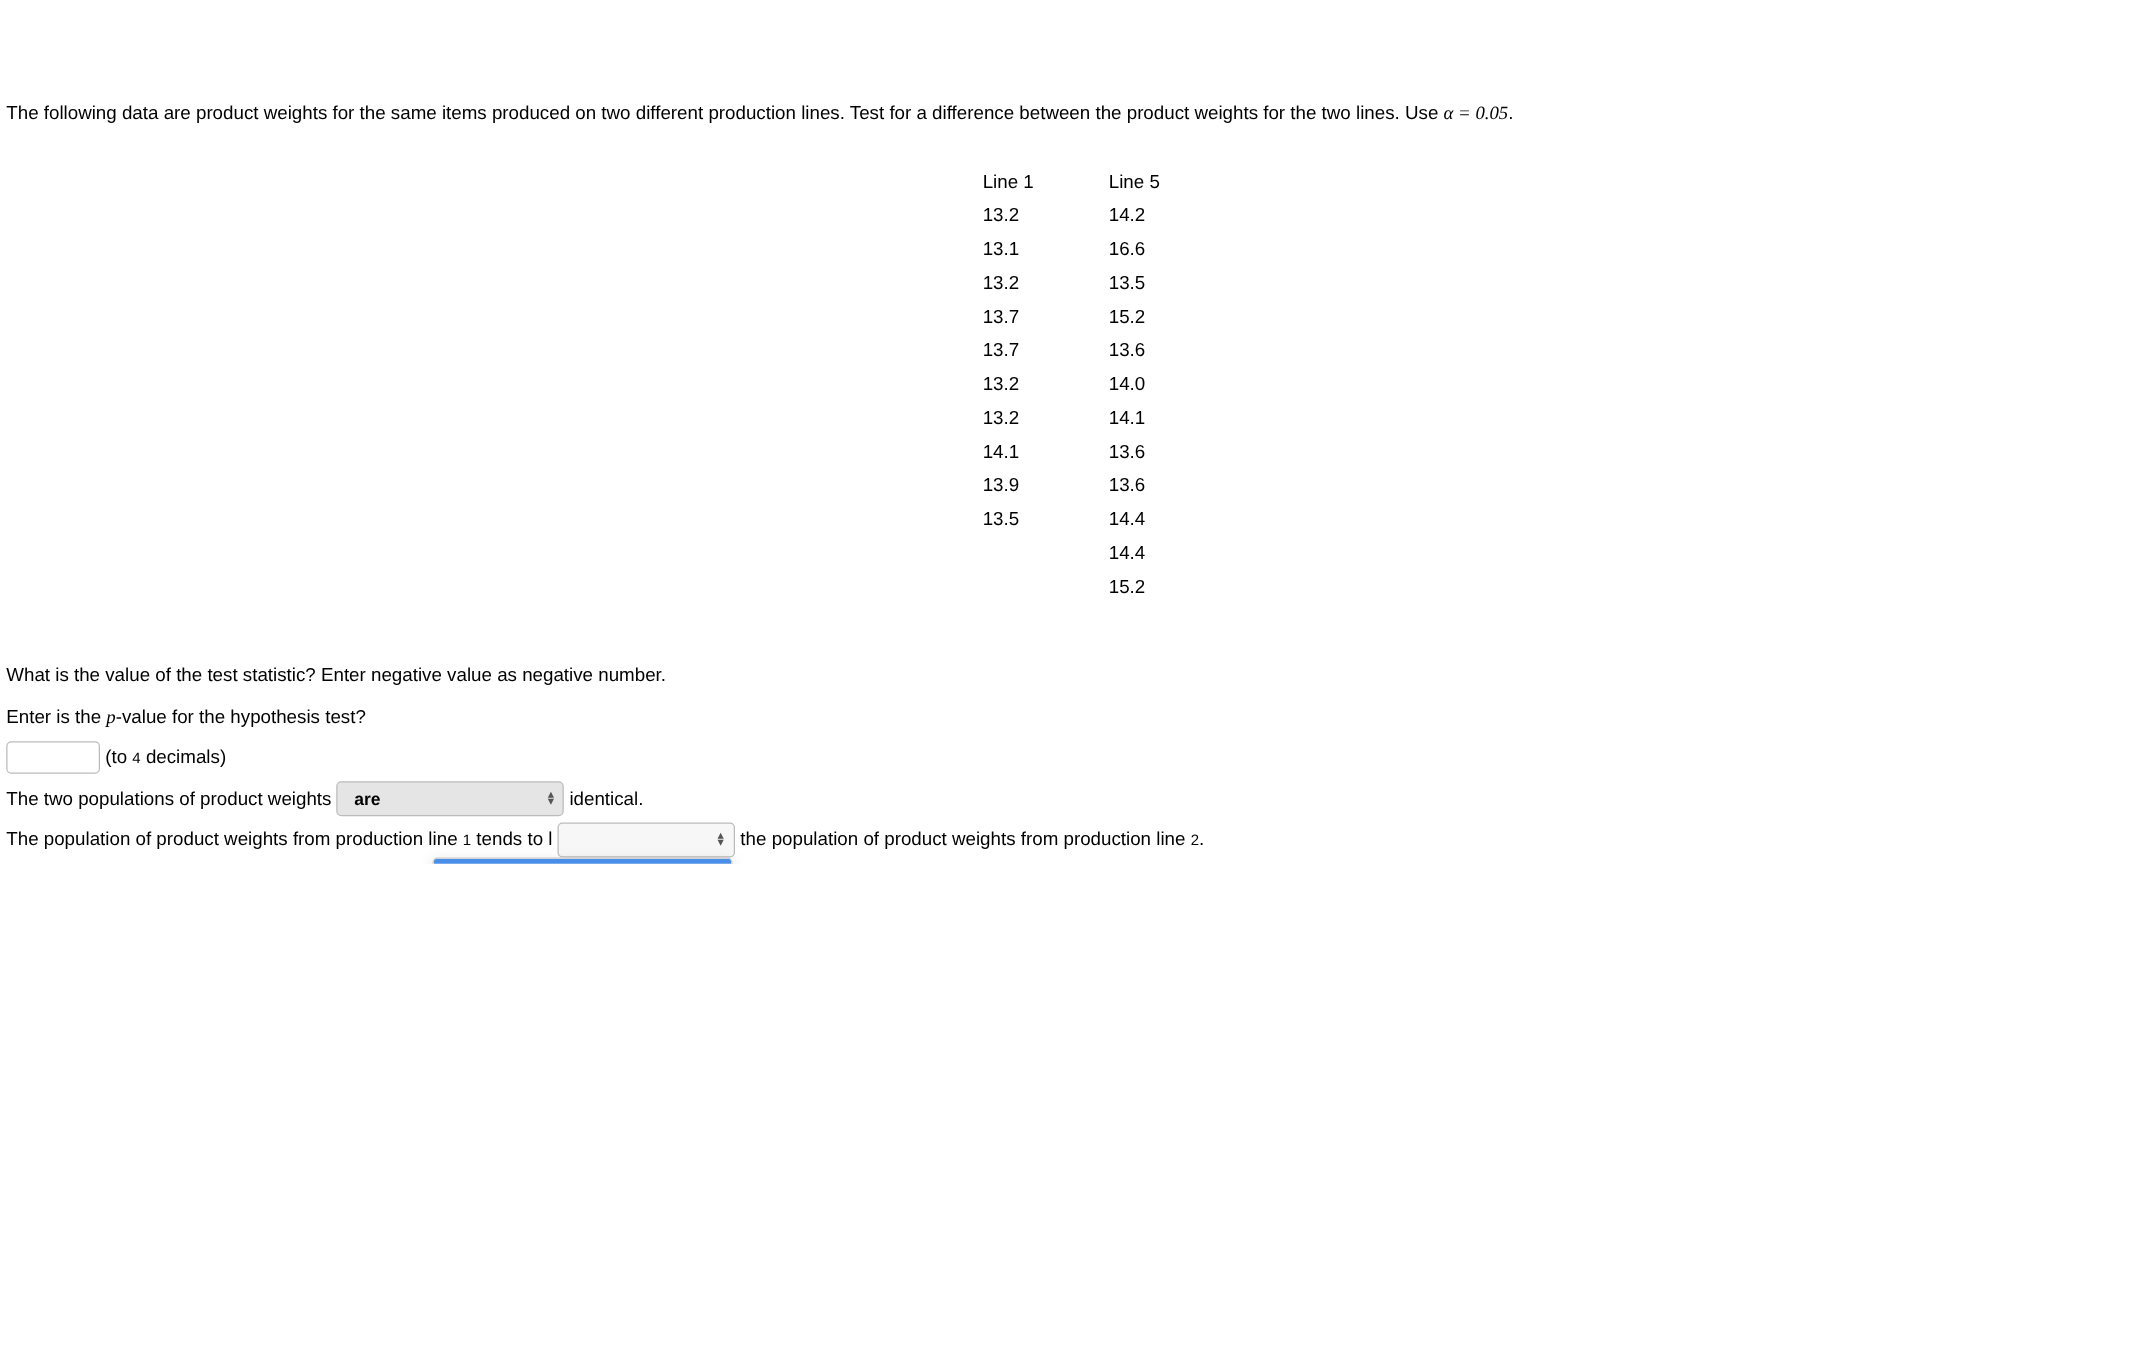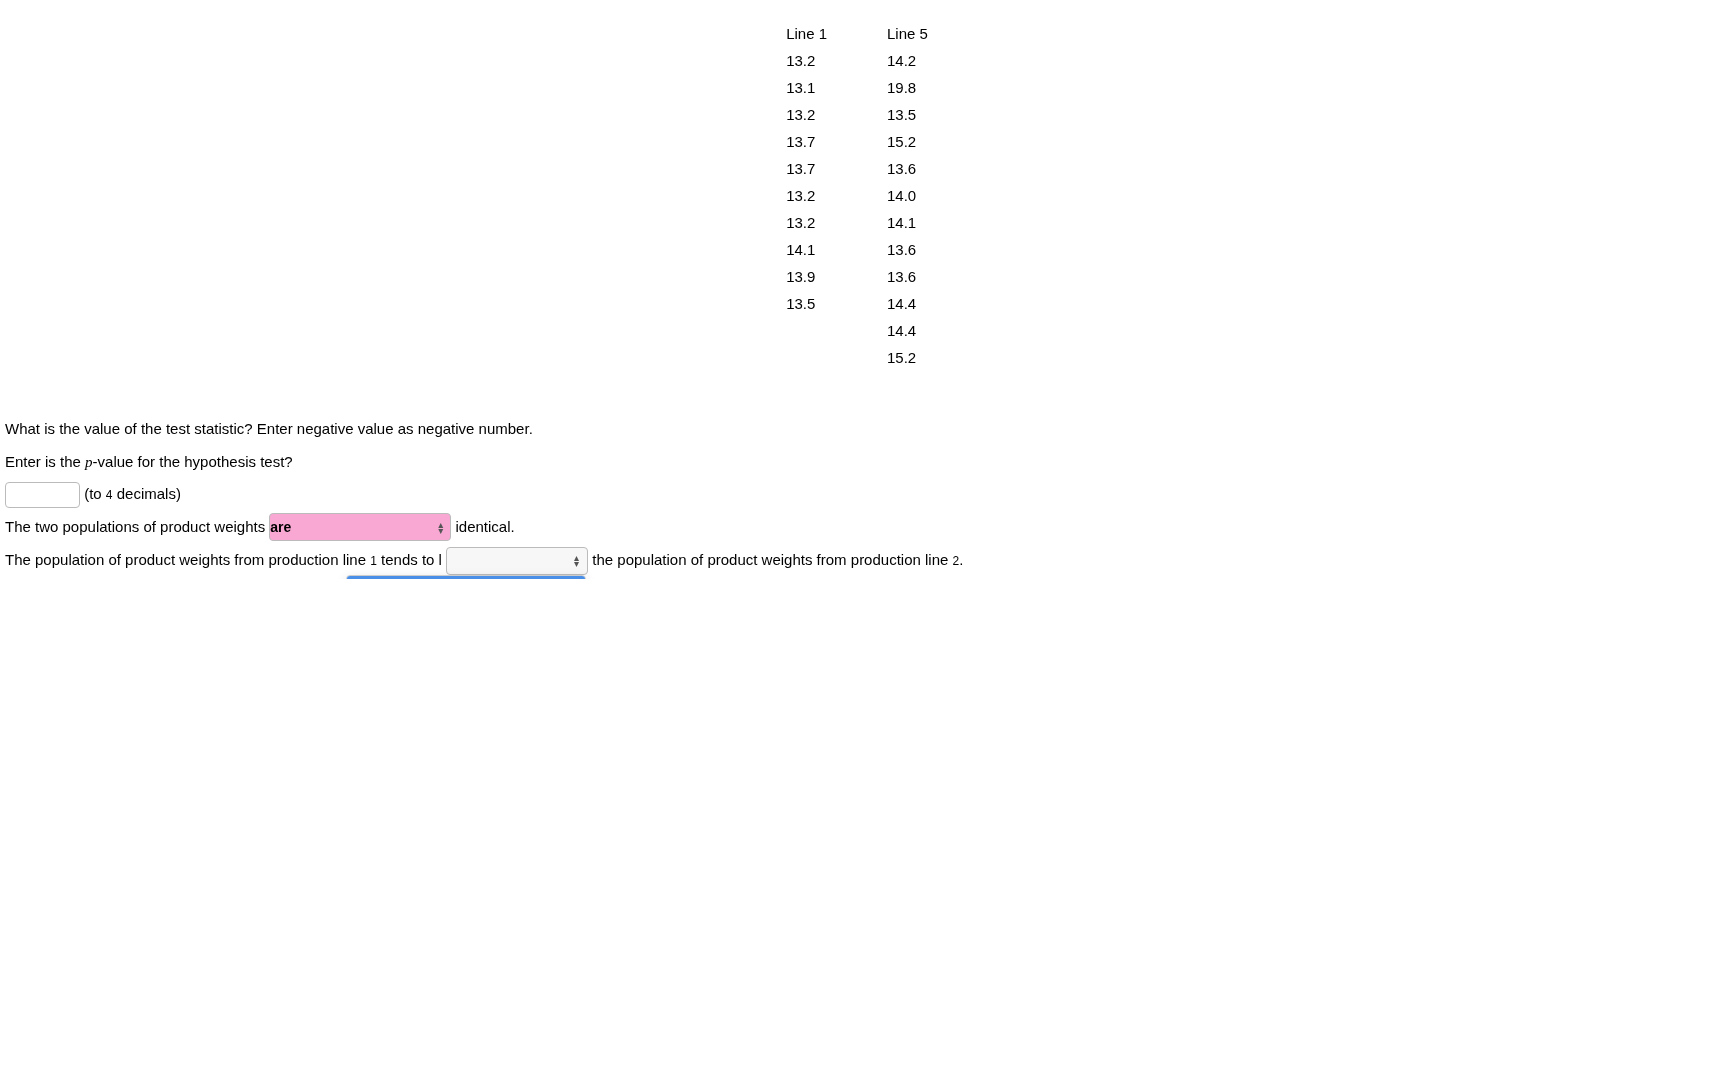--- a/index.html
+++ b/index.html
@@ -65,22 +65,22 @@
       display: inline-block;
       position: relative;
       vertical-align: middle;
     }
     select.plain-select {
       -webkit-appearance: none;
       -moz-appearance: none;
       appearance: none;
       border: 1px solid #bbb;
       border-radius: 4px;
-      background: #f9a8d4;
-      padding: 4px 26px 4px 0;
+      background: #e5e5e5;
+      padding: 4px 26px 4px 13px;
       font-size: 14px;
       font-weight: bold;
       font-family: inherit;
       height: 28px;
       min-width: 182px;
     }
     .plain-select-arrows {
       position: absolute;
       right: 8px;
       top: 50%;
@@ -143,37 +143,40 @@
       margin-right: 6px;
     }
     .sup {
       font-size: 0.8em;
     }
   </style>
 </head>
 <body>
 
 <div class="content">
+  <div class="intro">
+    <span>The following data are product weights for the same items produced on two different production lines. Test for a difference between the product weights for the two lines. Use </span><span class="math">α = 0.05</span><span>.</span>
+  </div>
 
   <div class="data-table">
     <table>
       <thead>
         <tr>
           <th>Line 1</th>
           <th>Line 5</th>
         </tr>
       </thead>
       <tbody id="data-tbody">
           <tr>
             <td>13.2</td>
             <td>14.2</td>
           </tr>
           <tr>
             <td>13.1</td>
-            <td>19.8</td>
+            <td>16.6</td>
           </tr>
           <tr>
             <td>13.2</td>
             <td>13.5</td>
           </tr>
           <tr>
             <td>13.7</td>
             <td>15.2</td>
           </tr>
           <tr>

